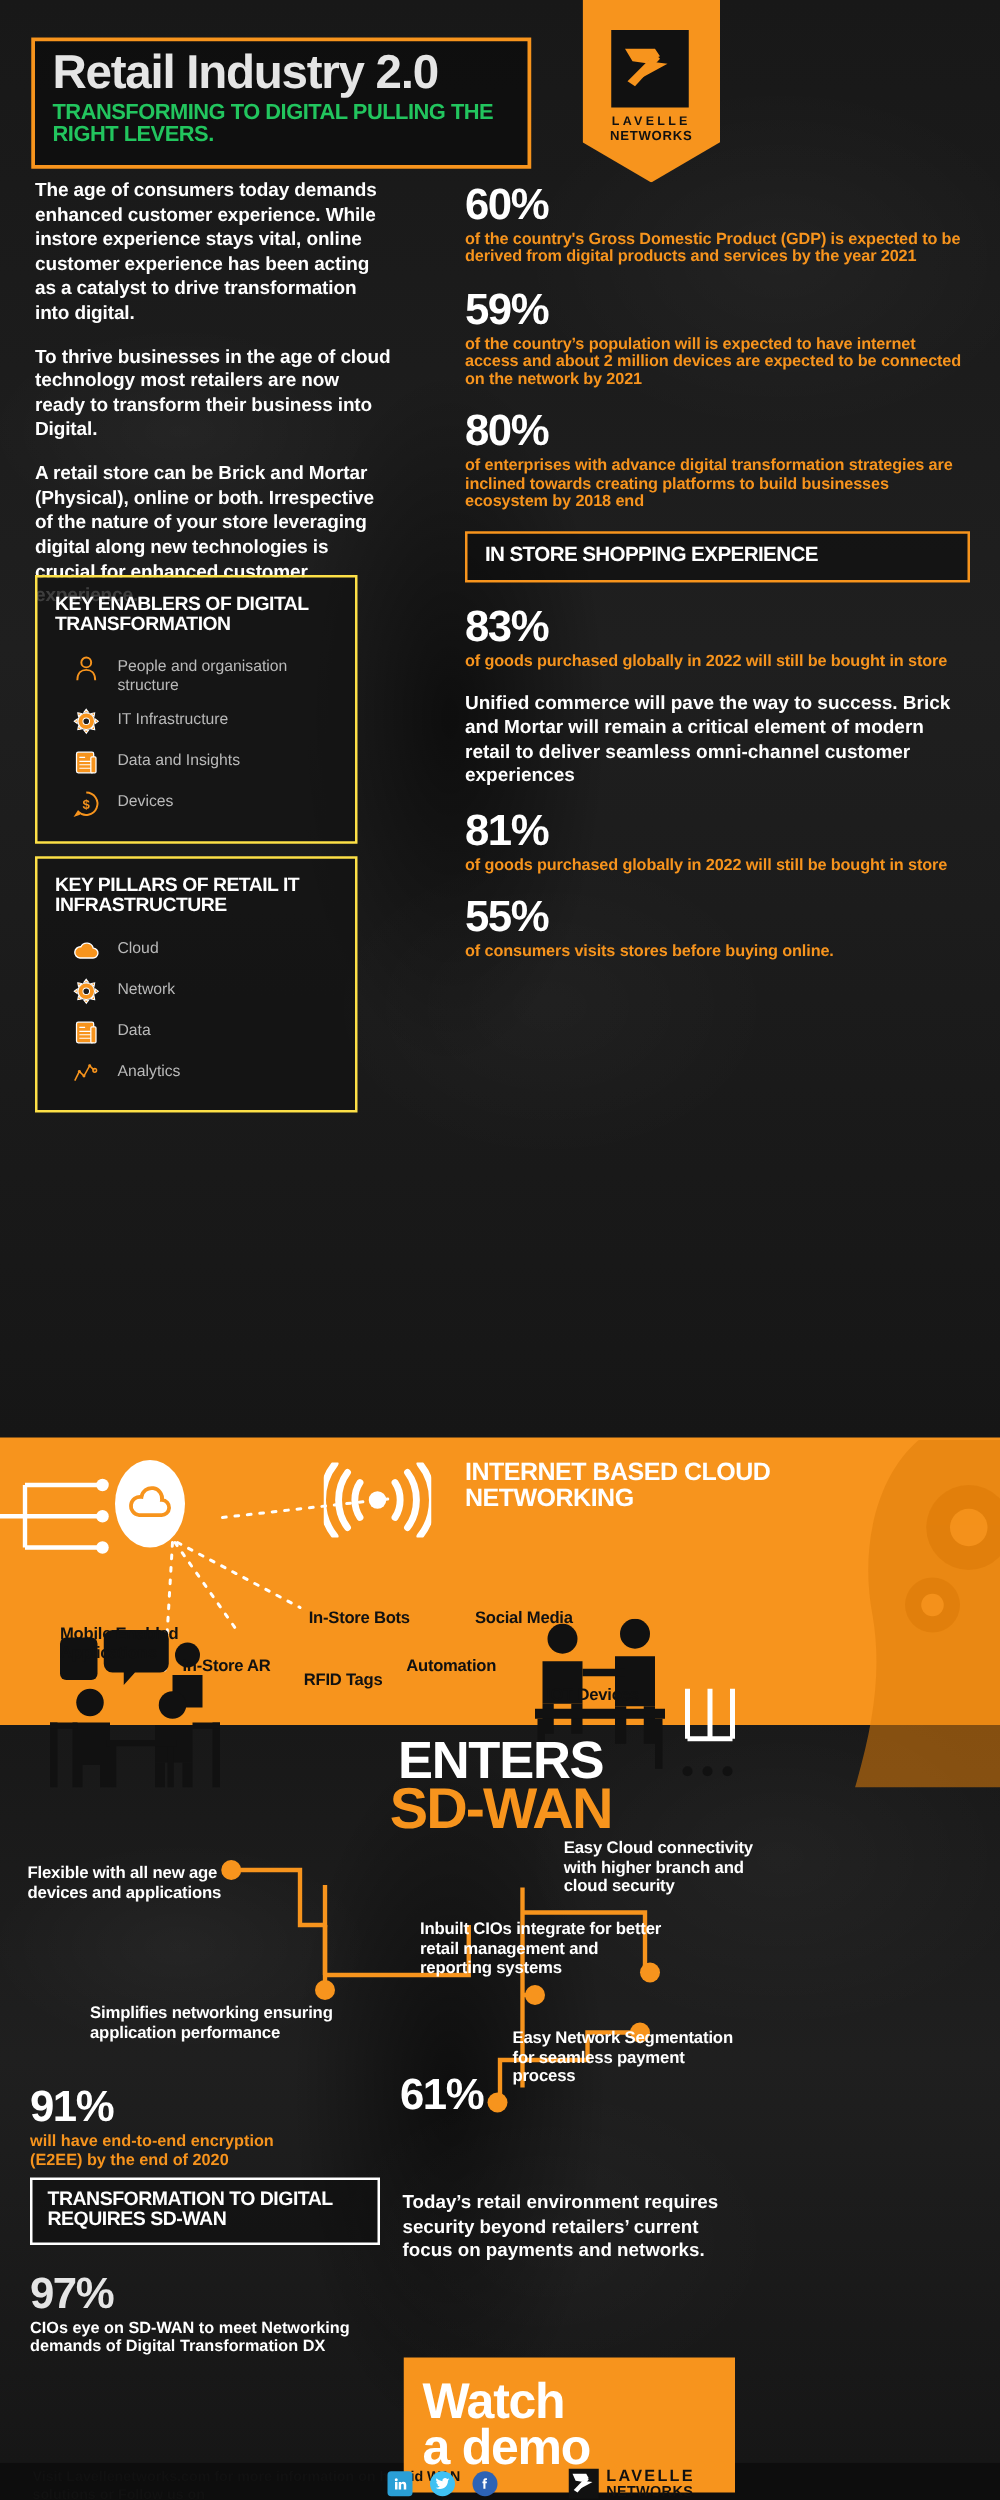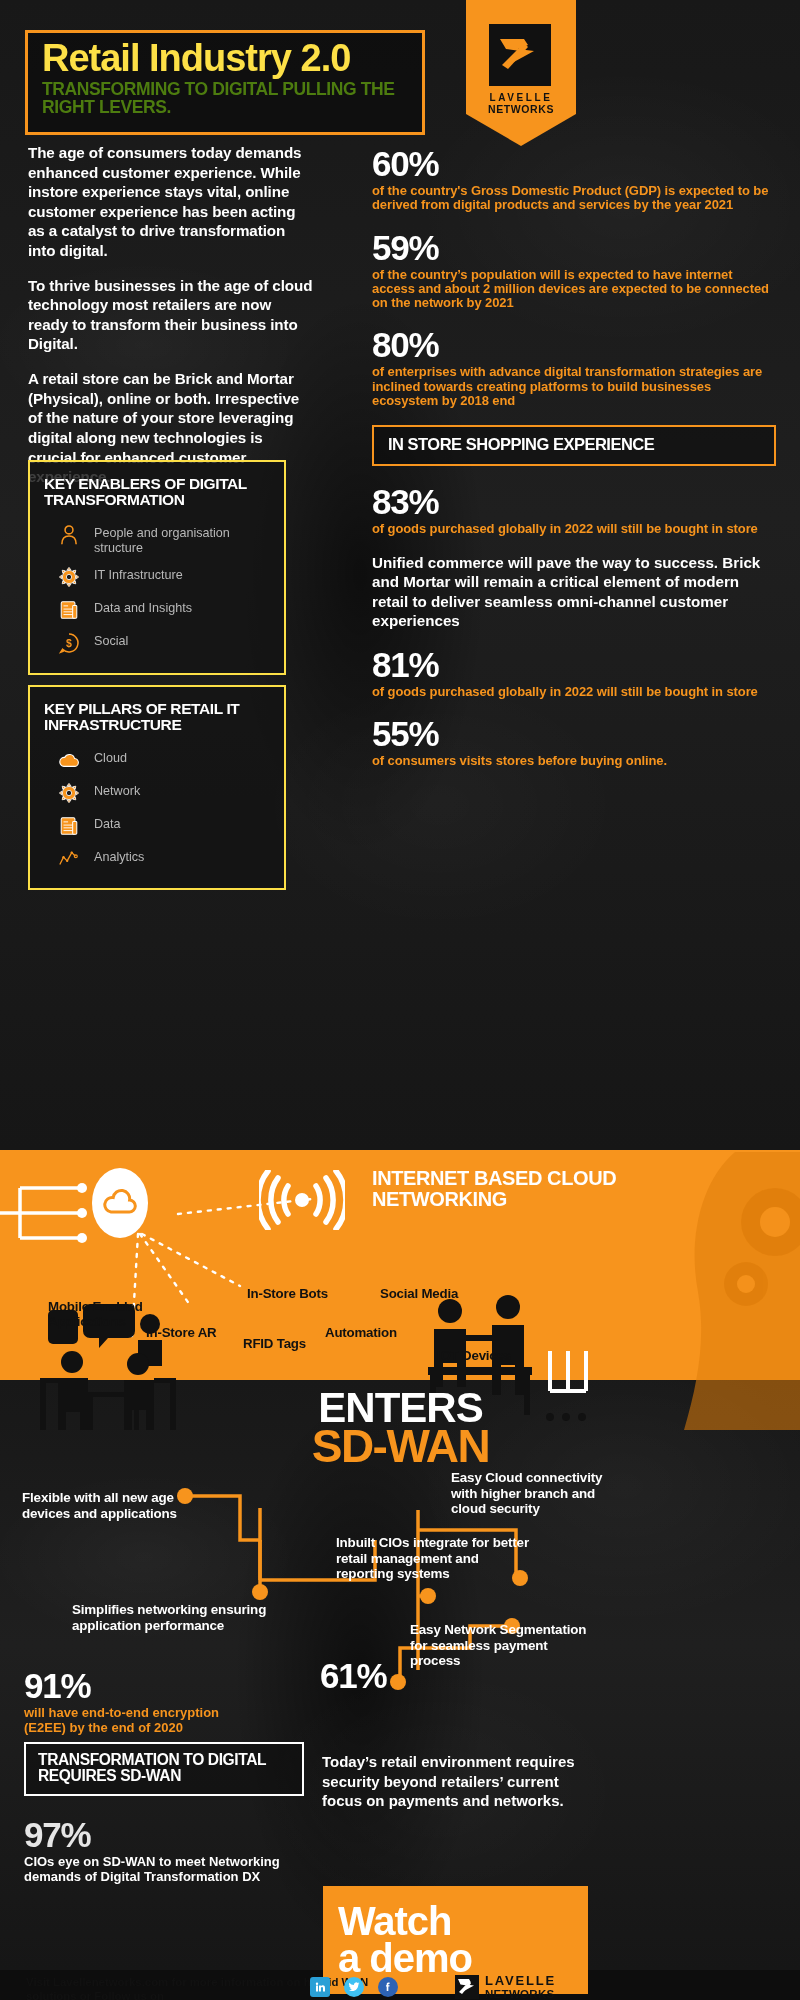--- a/index.html
+++ b/index.html
@@ -34,24 +34,24 @@
   #band-footer { top:1970px; height:30px; background:#F7941D; }
 
   
   #title-box {
     position:absolute; left:25px; top:30px; width:400px; height:105px;
     border:3px solid #F7941D; background:rgba(8,8,8,.55);
     padding:6px 12px 4px 14px;
   }
   #main-title {
     font-size:38px; font-weight:bold; letter-spacing:-1px; line-height:1.02;
-    color:#fde047; white-space:nowrap;
+    color:#e5e5e5; white-space:nowrap;
   }
   #sub-title {
-    font-size:17.5px; font-weight:bold; color:#4d7c0f; line-height:1.02;
+    font-size:17.5px; font-weight:bold; color:#22c55e; line-height:1.02;
     letter-spacing:-0.4px; margin-top:3px; text-transform:uppercase;
   }
 
   
   #logo-pennant {
     position:absolute; left:466px; top:0; width:110px; height:146px;
     background:#F7941D;
     clip-path:polygon(0 0,100% 0,100% 78%,50% 100%,0 78%);
   }
   #logo-mark {
@@ -296,21 +296,21 @@
             </g>
         </svg>
         <div class="box-label">Data and Insights</div>
       </div>
 
       <div class="box-row">
         <svg class="box-ico" viewBox="0 0 24 24">
           <path d="M12 2.2 a9.8 9.8 0 1 1 -7 16.7 L3 22 l3.3-1.2" fill="none" stroke="#F7941D" stroke-width="1.7"></path>
           <text x="12" y="16.3" font-size="11.5" font-weight="bold" fill="#F7941D" text-anchor="middle" font-family="Liberation Sans, sans-serif">$</text>
         </svg>
-        <div class="box-label">Social</div>
+        <div class="box-label">Devices</div>
       </div>
 
     </div>
   </div>
 
   <div class="enabler-box" id="box-pillars">
     <div class="box-title">KEY PILLARS OF RETAIL IT INFRASTRUCTURE</div>
     <div class="box-list">
 
       <div class="box-row">

